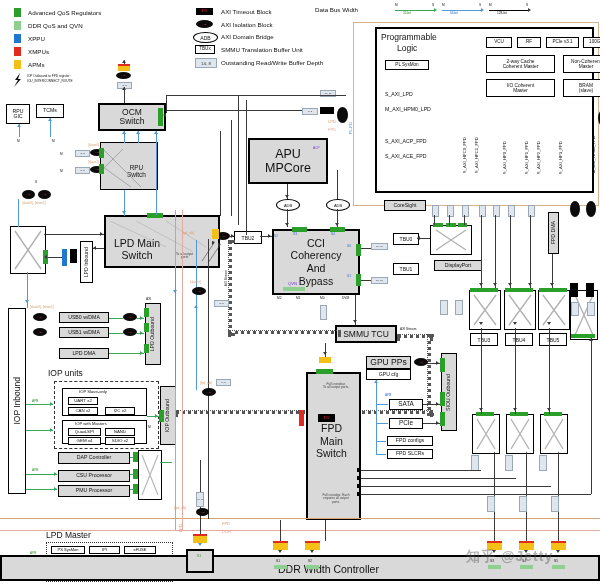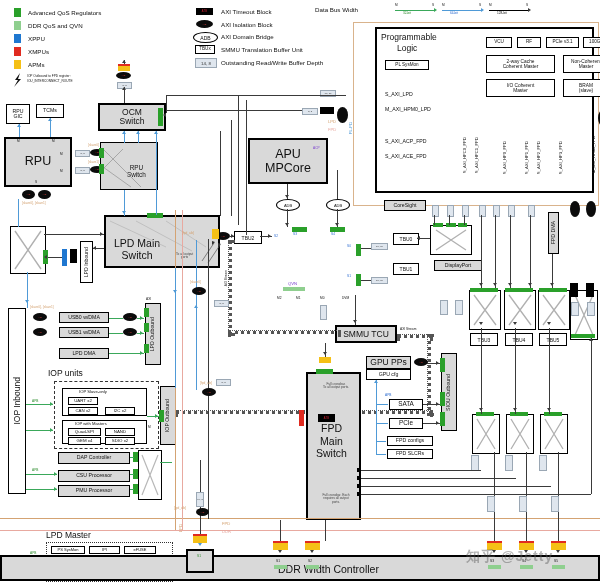--- a/index.html
+++ b/index.html
@@ -184,23 +184,20 @@
   <div class="v" style="left:124px;top:87px;height:16px;"></div>
   <div class="arrow au" style="left:121.8px;top:87px;"></div>
 
   <div class="abs blk wt" style="left:6px;top:104px;width:24px;height:20px;">
     <span class="t5" style="white-space:pre-line;">RPU
 GIC</span>
   </div>
   <div class="abs blk wt" style="left:36px;top:104px;width:28px;height:14px;">
     <span class="t5">TCMs</span>
   </div>
-  <div class="abs blk thick" style="left:4px;top:137px;width:68px;height:50px;">
-    <span class="t12">RPU</span>
-  </div>
   <div class="cap t3" style="left:17px;top:139px;">M</div>
   <div class="cap t3" style="left:52px;top:139px;">M</div>
   <div class="cap t3" style="left:60px;top:152px;">M</div>
   <div class="cap t3" style="left:60px;top:169px;">M</div>
   <div class="cap t3" style="left:35px;top:180px;">S</div>
   <div class="v blue" style="left:19px;top:124px;height:13px;"></div>
   <div class="arrow au blue" style="left:16.8px;top:124px;"></div>
   <div class="v blue" style="left:50px;top:118px;height:19px;"></div>
   <div class="arrow au blue" style="left:47.8px;top:118px;"></div>
   <div class="obuf" style="left:75px;top:150px;width:13px;height:5px;">8, 8</div>
@@ -222,20 +219,26 @@
   </div>
   <div class="port" style="left:99px;top:148px;width:5px;height:10px;"></div>
   <div class="port" style="left:99px;top:164px;width:5px;height:10px;"></div>
 
   <div class="abs blk thick" style="left:248px;top:138px;width:80px;height:46px;">
     <span class="t12" style="white-space:pre-line;line-height:1.15;">APU
 MPCore</span>
   </div>
   <div class="cap t3 hl" style="left:313px;top:146px;">ACP</div>
 
+  <div class="abs blk thick" style="left:272px;top:229px;width:88px;height:66px;">
+    <span class="t10" style="white-space:pre-line;line-height:1.2;">CCI
+Coherency
+And
+Bypass</span>
+  </div>
   <div class="port" style="left:292px;top:227px;width:15px;height:5px;"></div>
   <div class="port" style="left:330px;top:227px;width:15px;height:5px;"></div>
   <div class="port" style="left:356px;top:244px;width:5px;height:12px;"></div>
   <div class="port" style="left:356px;top:274px;width:5px;height:12px;"></div>
   <div class="portg" style="left:283px;top:287px;width:22px;height:4px;"></div>
   <div class="cap t4 hl" style="left:288px;top:281px;">QVN</div>
   <div class="cap t3 blu" style="left:274px;top:234px;">S2</div>
   <div class="cap t3 blu" style="left:293px;top:232px;">S3</div>
   <div class="cap t3 blu" style="left:331px;top:232px;">S4</div>
   <div class="cap t3 blu" style="left:347px;top:244px;">S0</div>

